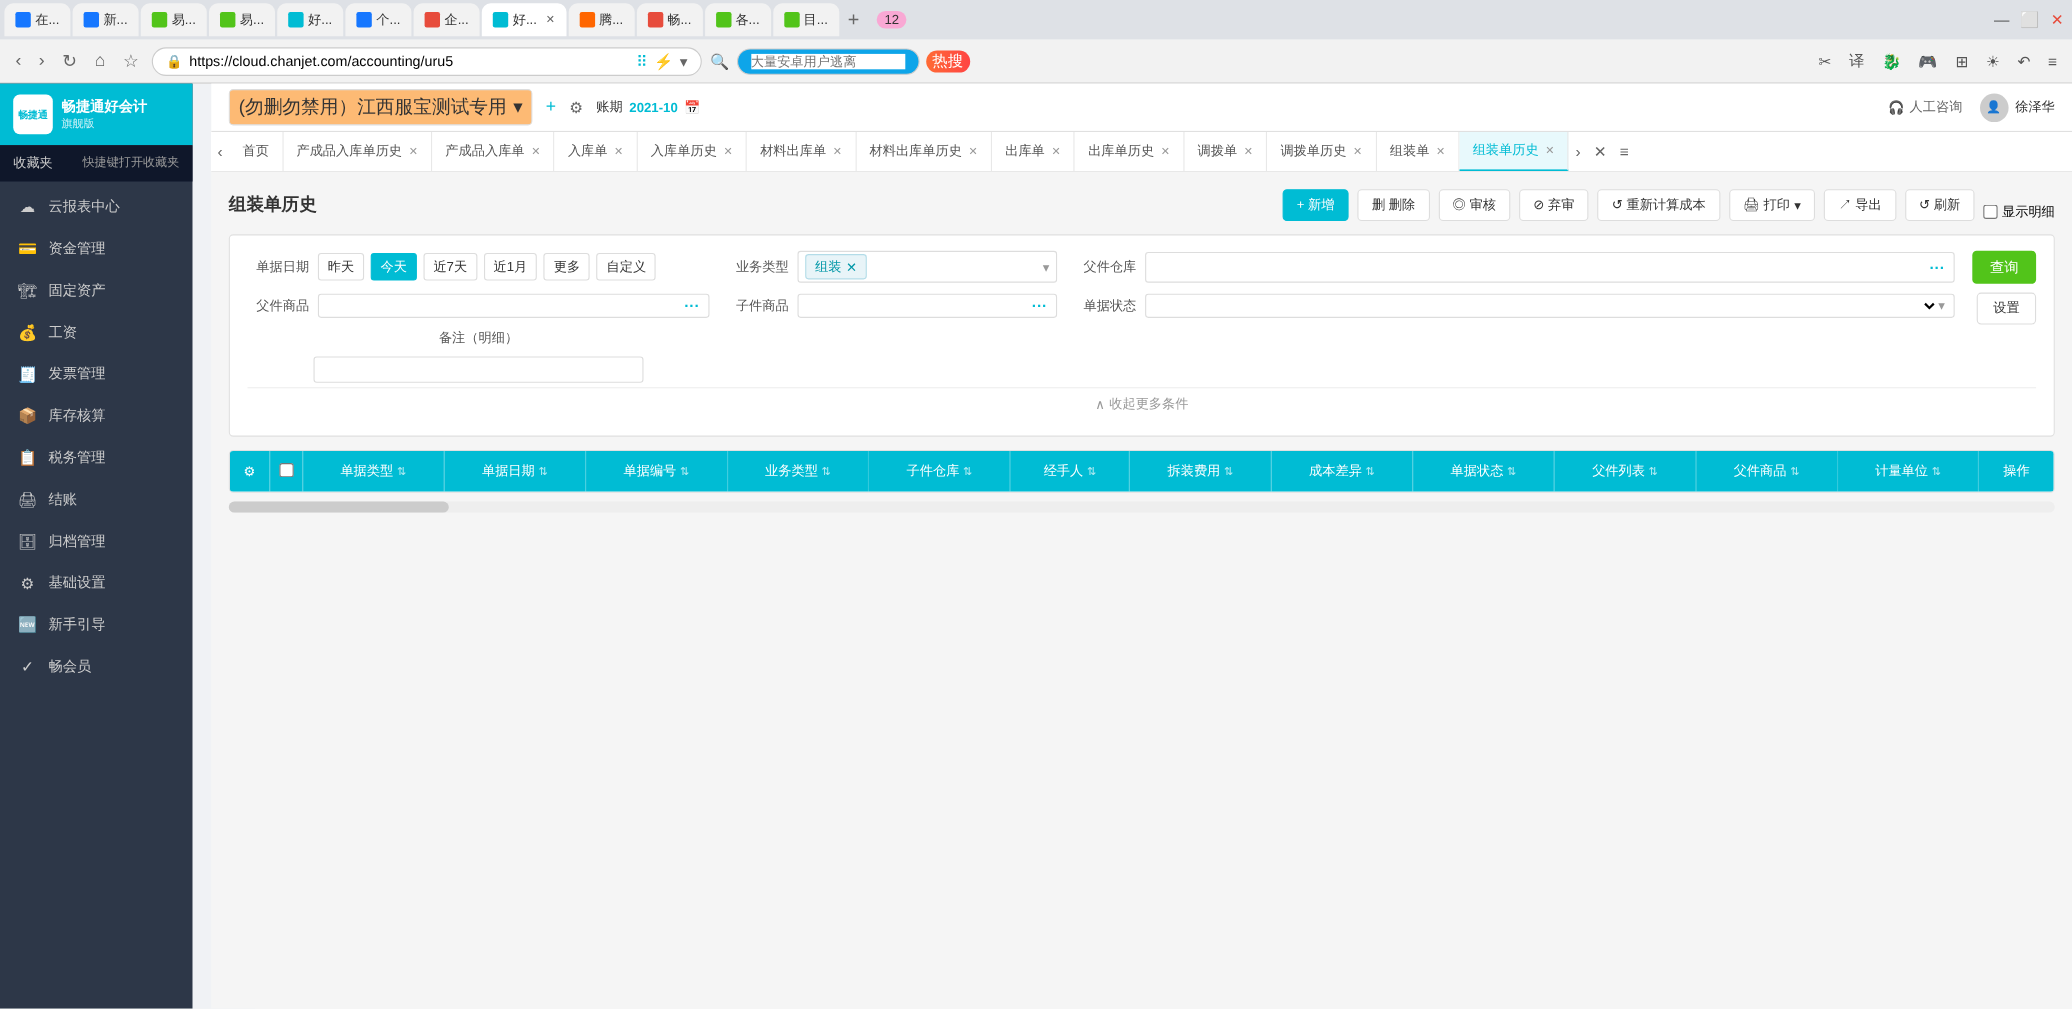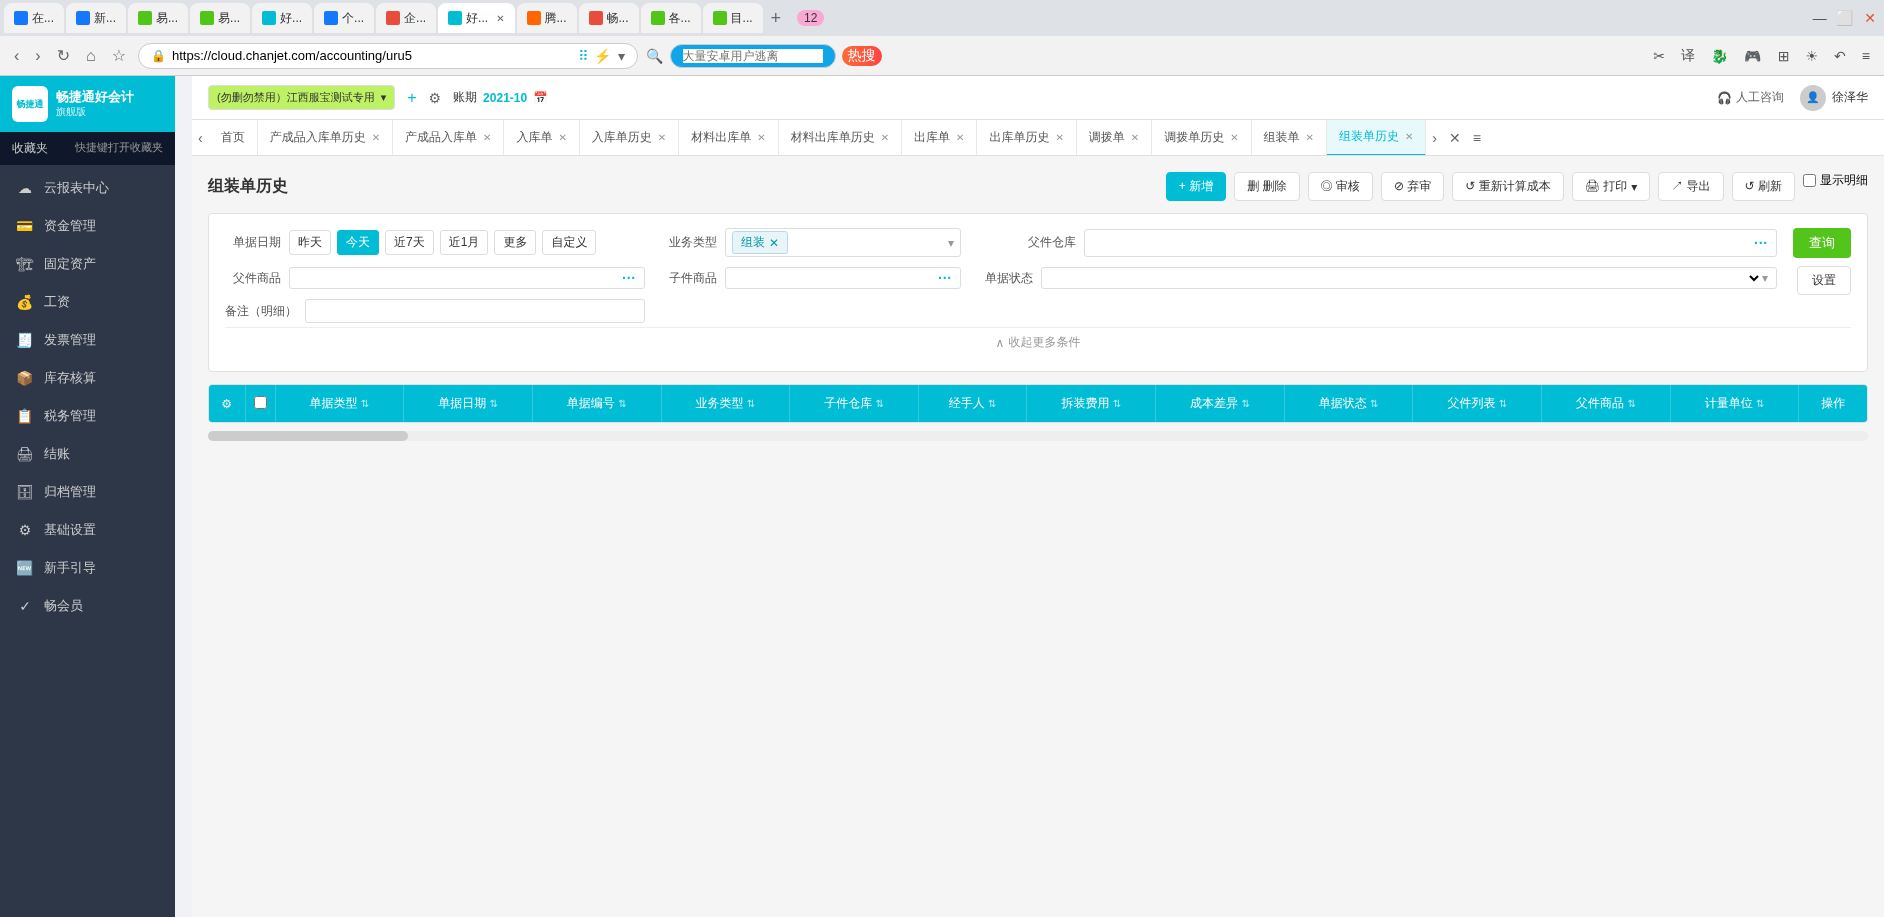--- a/index.html
+++ b/index.html
@@ -37,39 +37,39 @@
     .sidebar-nav { flex: 1; overflow-y: auto; padding: 4px 0; }
     .nav-item { display: flex; align-items: center; gap: 10px; padding: 10px 16px; color: #ccc; cursor: pointer; transition: background 0.2s; }
     .nav-icon { width: 18px; height: 18px; display: flex; align-items: center; justify-content: center; font-size: 14px; flex-shrink: 0; }
     .nav-label { font-size: 13px; }
 
     
     .main-content { flex: 1; display: flex; flex-direction: column; background: #f5f5f5; overflow: hidden; }
 
     
     .top-bar { background: #fff; border-bottom: 1px solid #e0e0e0; padding: 6px 16px; display: flex; align-items: center; gap: 12px; height: 44px; }
-    .company-selector { display: flex; align-items: center; gap: 6px; border: 1px solid #ddd; border-radius: 4px; padding: 4px 8px; cursor: pointer; font-size: 11px; color: #333; background: #bef264; }
+    .company-selector { display: flex; align-items: center; gap: 6px; border: 1px solid #ddd; border-radius: 4px; padding: 4px 8px; cursor: pointer; font-size: 17px; color: #333; background: #fdba74; }
     .period-selector { display: flex; align-items: center; gap: 6px; font-size: 12px; color: #333; }
     .top-bar-right { margin-left: auto; display: flex; align-items: center; gap: 16px; }
     .service-btn { display: flex; align-items: center; gap: 4px; font-size: 12px; color: #666; cursor: pointer; }
     .user-info { display: flex; align-items: center; gap: 6px; font-size: 12px; color: #333; cursor: pointer; }
     .user-avatar { width: 26px; height: 26px; background: #ccc; border-radius: 50%; display: flex; align-items: center; justify-content: center; font-size: 11px; color: #666; }
 
     
     .page-tabs { background: #fff; border-bottom: 1px solid #e0e0e0; display: flex; align-items: center; overflow-x: auto; height: 36px; }
     .page-tab { display: flex; align-items: center; padding: 0 12px; height: 36px; font-size: 12px; color: #555; cursor: pointer; border-right: 1px solid #e8e8e8; white-space: nowrap; gap: 4px; flex-shrink: 0; }
     .page-tab.active { background: #e8f9fc; color: #00bcd4; border-bottom: 2px solid #00bcd4; }
     .page-tab .tab-x { color: #999; font-size: 10px; margin-left: 2px; }
     .tab-scroll-btn { background: none; border: none; color: #666; cursor: pointer; padding: 0 6px; font-size: 14px; }
 
     
     .page-body { flex: 1; overflow-y: auto; padding: 16px; }
     .page-title-bar { display: flex; align-items: center; justify-content: space-between; margin-bottom: 12px; }
     .page-title { font-size: 16px; font-weight: bold; color: #333; }
-    .action-bar { display: flex; align-items: flex-start; gap: 8px; }
+    .action-bar { display: flex; align-items: flex-end; gap: 8px; }
     .action-btn { display: flex; align-items: center; gap: 4px; padding: 5px 12px; border: 1px solid #ddd; border-radius: 4px; background: #fff; font-size: 12px; color: #333; cursor: pointer; white-space: nowrap; }
     .action-btn.primary { background: #00bcd4; color: #fff; border-color: #00bcd4; }
 
     
     .filter-area { background: #fff; border: 1px solid #e0e0e0; border-radius: 4px; padding: 14px 16px; margin-bottom: 12px; }
     .filter-row { display: flex; align-items: center; gap: 16px; margin-bottom: 10px; }
     .filter-row:last-child { margin-bottom: 0; }
     .date-filter { display: flex; align-items: center; gap: 6px; }
     .date-btn { padding: 3px 8px; border: 1px solid #ddd; border-radius: 3px; background: #fff; font-size: 12px; cursor: pointer; color: #333; }
     .date-btn.active { background: #00bcd4; color: #fff; border-color: #00bcd4; }
@@ -406,21 +406,21 @@
                 <span class="filter-field-label">业务类型</span>
                 <div class="filter-field-tags">
                   <span class="filter-tag">
                     <span>组装</span>
                     <span class="tag-x">✕</span>
                   </span>
                   <span style="margin-left:auto;color:#999;cursor:pointer;">▾</span>
                 </div>
               </div>
 
-              <div class="filter-field" style="flex:1;margin-left:43px;">
+              <div class="filter-field" style="flex:1;">
                 <span class="filter-field-label">父件仓库</span>
                 <div style="flex:1;display:flex;align-items:center;border:1px solid #ddd;border-radius:3px;padding:2px 8px;background:#fff;">
                   <input type="text" class="filter-field-input" style="border: none; flex: 1 1 0%; outline: none; font-size: 12px;">
                   <button class="ellipsis-btn">···</button>
                 </div>
               </div>
             </div>
 
 
             <div class="filter-row">
@@ -446,21 +446,21 @@
                 <div style="flex:1;display:flex;align-items:center;border:1px solid #ddd;border-radius:3px;padding:2px 8px;background:#fff;">
                   <select style="border:none;flex:1;outline:none;font-size:12px;background:transparent;">
                     <option></option>
                   </select>
                   <span style="color:#999;">▾</span>
                 </div>
               </div>
             </div>
 
             <div class="filter-row">
-              <div class="filter-field" style="min-width:420px;">
+              <div class="filter-field" style="min-width:420px;flex-direction:column;">
                 <span class="filter-field-label">备注（明细）</span>
                 <input type="text" class="filter-field-input" style="width: 300px;">
               </div>
             </div>
           </div>
 
           <div class="filter-right">
             <button class="query-btn">查询</button>
             <button class="setting-btn">设置</button>
           </div>

